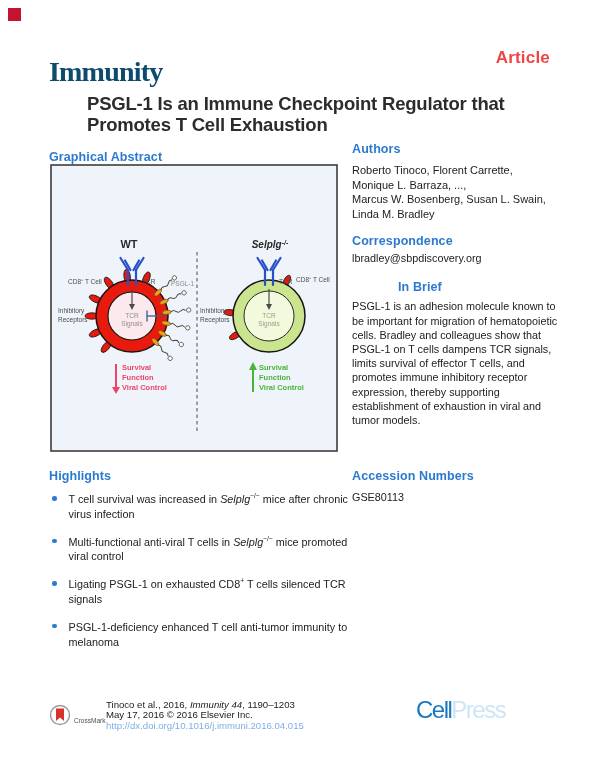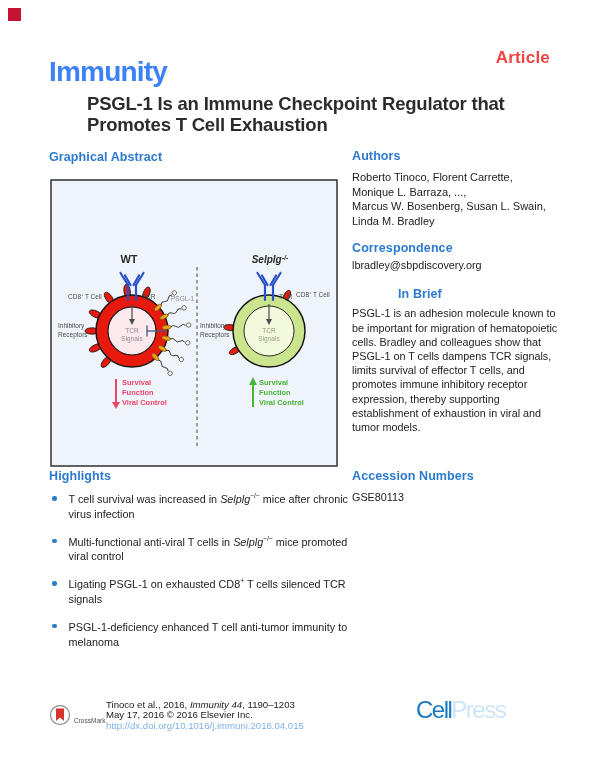--- a/index.html
+++ b/index.html
@@ -17,37 +17,38 @@
     width: 13px; height: 13px; background: #c51230;
   }
   .article-type {
     position: absolute; top: 48px; right: 50px;
     font-size: 17px; font-weight: bold; color: #ef4444;
     letter-spacing: 0.2px;
     margin-left: 32px;
   }
   .journal-logo {
     position: absolute; left: 49px; top: 56px;
-    font-size: 28px; font-weight: bold; color: #3b82f6;
+    font-size: 28px; font-weight: bold; color: #0c4a6e;
     letter-spacing: -0.8px;
+    font-family: Liberation Serif, serif;
   }
   .paper-title {
     position: absolute; left: 49px; top: 93px; width: 505px;
     font-size: 18.5px; font-weight: bold; color: #2e2b2c;
     line-height: 21px; white-space: pre-line; letter-spacing: -0.2px; margin-left: 38px;
   }
   .sec-heading {
     font-size: 12.5px; font-weight: bold; color: #2b7ad0;
     letter-spacing: 0.1px;
   }
   .ga-heading { position: absolute; left: 49px; top: 150px; }
-  .figure-wrap { position: absolute; left: 50px; top: 179px; width: 288px; height: 288px; }
+  .figure-wrap { position: absolute; left: 50px; top: 164px; width: 288px; height: 288px; }
   .figure-wrap svg text { font-family: "Liberation Sans", sans-serif; }
 
-  .right-col { position: absolute; left: 352px; top: 149px; width: 212px; }
+  .right-col { position: absolute; left: 352px; top: 142px; width: 212px; }
   .authors-heading { display: block; }
   .author-lines { margin-top: 7px; font-size: 11px; line-height: 14.6px; color: #232021; }
   .corr-heading { display: block; margin-top: 13px; }
   .email { margin-top: 4px; font-size: 10.8px; color: #232021; text-decoration: none; display: inline-block; }
   .inbrief-heading { display: block; margin-top: 14px; margin-left: 46px; }
   .inbrief-text { margin-top: 5px; font-size: 10.8px; line-height: 14.2px; color: #232021; width: 208px; }
 
   .highlights { position: absolute; left: 49px; top: 466px; width: 300px; }
   .highlight-items { margin-top: 8px; display: flex; flex-direction: column; gap: 13px; }
   .hl-item { display: flex; }

